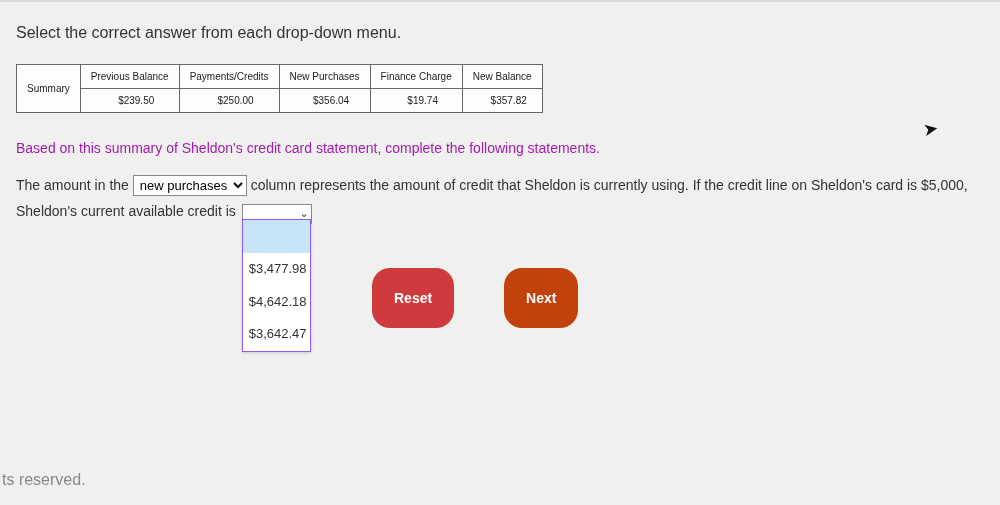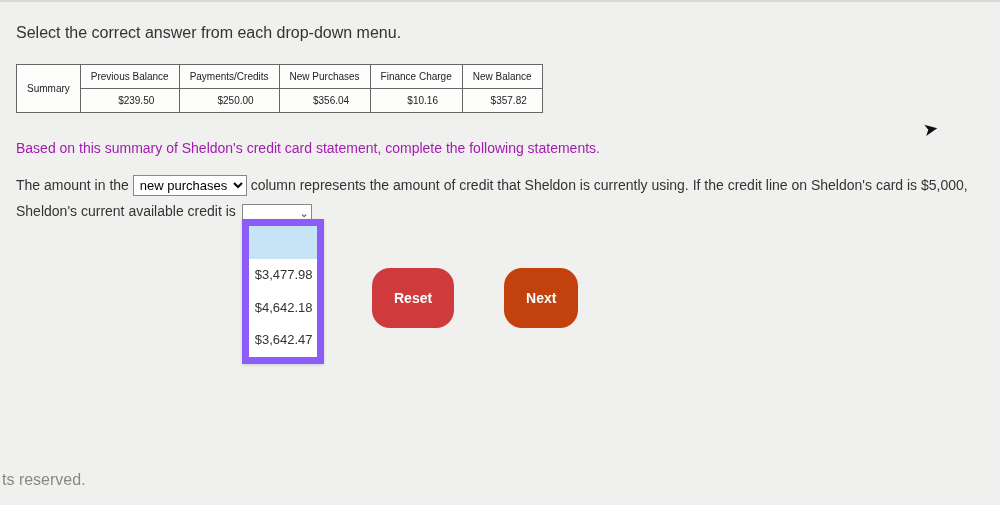--- a/index.html
+++ b/index.html
@@ -63,22 +63,22 @@
       align-items: center;
       padding-right: 2px;
       font-size: 11px;
       color: #444;
     }
     .dd2-closed::after { content: "⌄"; font-size: 11px; line-height: 1; }
     .dd2-open {
       position: absolute;
       top: 20px;
       left: 0;
-      width: 82px;
-      border: 7px solid #8b5cf6;
+      width: 69px;
+      border: 1px solid #8b5cf6;
       background: #fff;
       z-index: 5;
       box-shadow: 0 1px 3px rgba(0,0,0,0.15);
     }
     .dd2-opt {
       font-size: 13px;
       color: #333;
       padding: 4px 6px;
       cursor: pointer;
     }
@@ -130,21 +130,21 @@
       <th>Previous Balance</th>
       <th>Payments/Credits</th>
       <th>New Purchases</th>
       <th>Finance Charge</th>
       <th>New Balance</th>
     </tr>
     <tr>
       <td class="val">$239.50</td>
       <td class="val">$250.00</td>
       <td class="val">$356.04</td>
-      <td class="val">$10.16</td>
+      <td class="val">$19.74</td>
       <td class="val">$357.82</td>
     </tr>
   </tbody>
     </table>
 
   <div class="prose">Based on this summary of Sheldon's credit card statement, complete the following statements.</div>
 
   <div class="sentence-row">
     <span>The amount in the</span>
     <select class="dd1">

